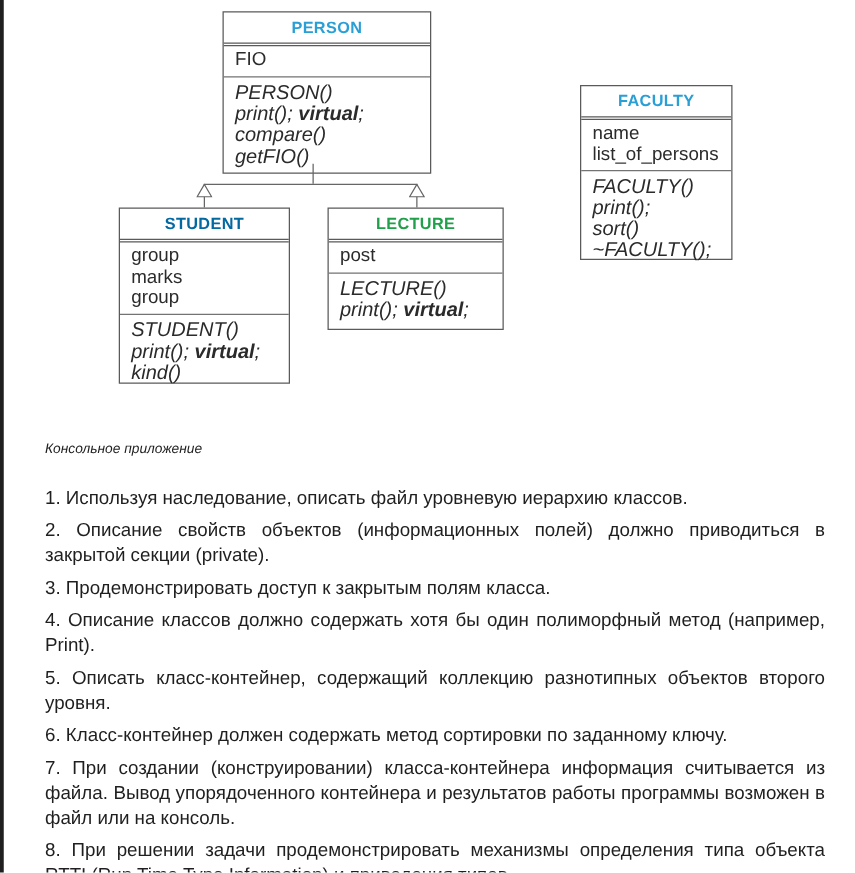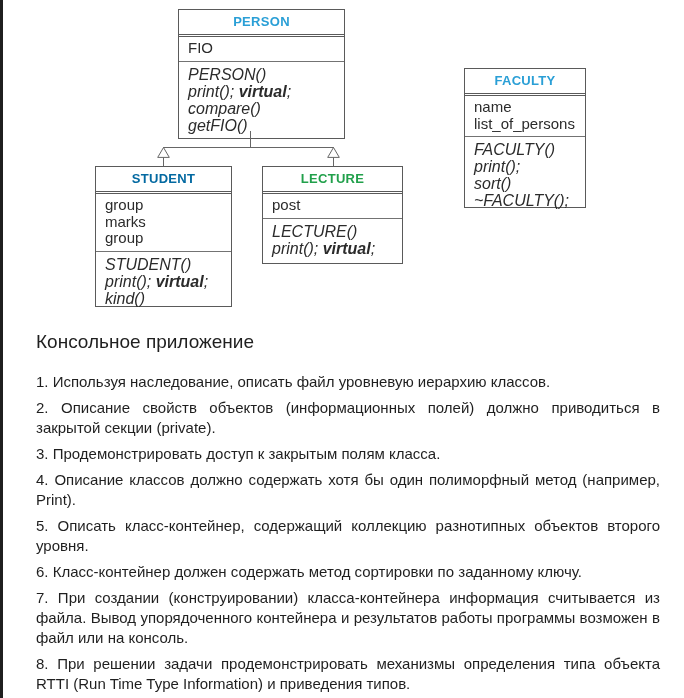--- a/index.html
+++ b/index.html
@@ -70,23 +70,25 @@
     height: 11px;
   }
   .tri.t1 { left: 154px; top: 147px; }
   .tri.t2 { left: 324px; top: 147px; }
   
   .tasks {
     padding: 2px 24px 0 33px;
     color: #1f1f1f;
   }
   .task-title {
-    font-size: 19px;
+    font-style: italic;
+    font-size: 11px;
     line-height: 20px;
     margin-bottom: 20px;
+    margin-top: 17px;
   }
   .task-item {
     font-size: 15px;
     line-height: 20px;
     text-align: justify;
     margin-bottom: 6px;
   }
 </style>
 </head>
 <body>

